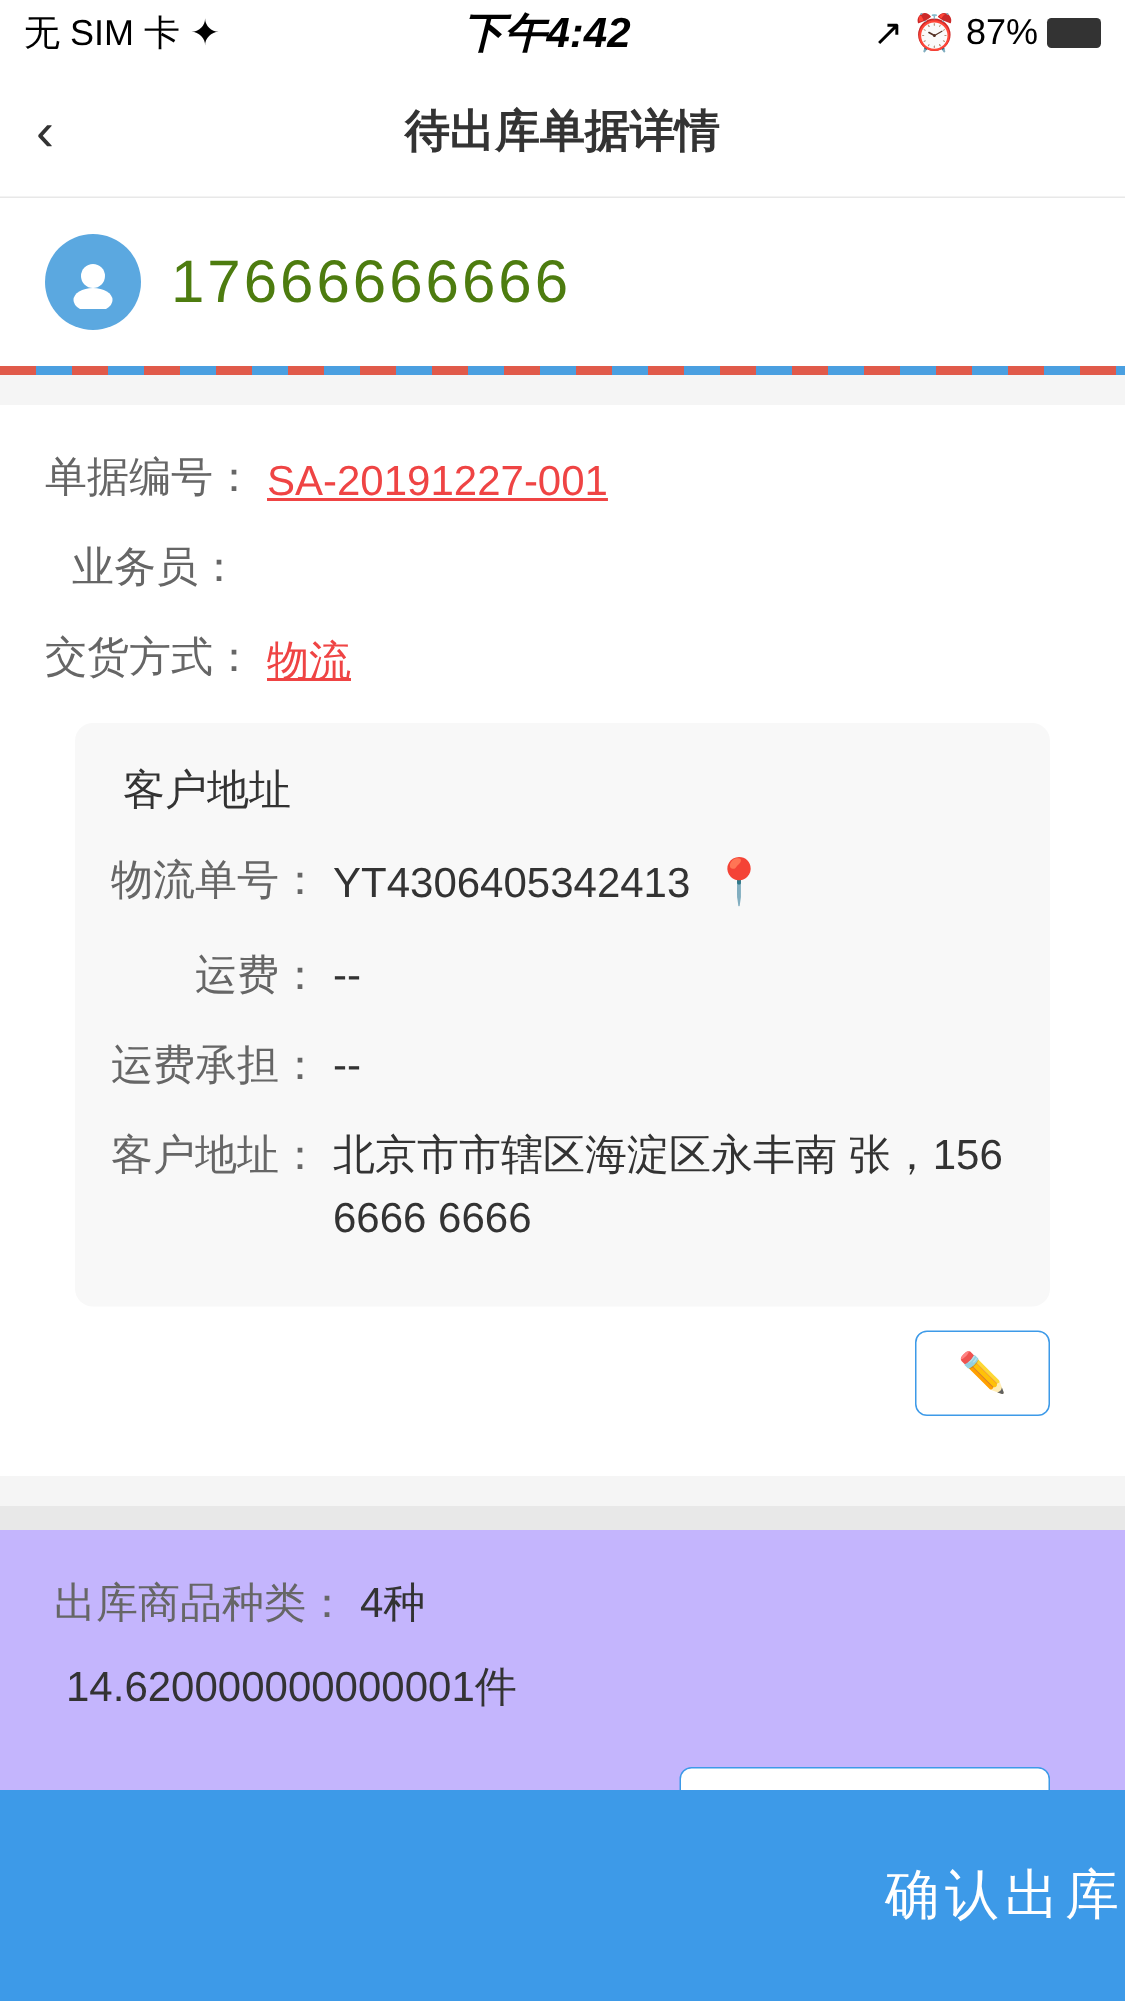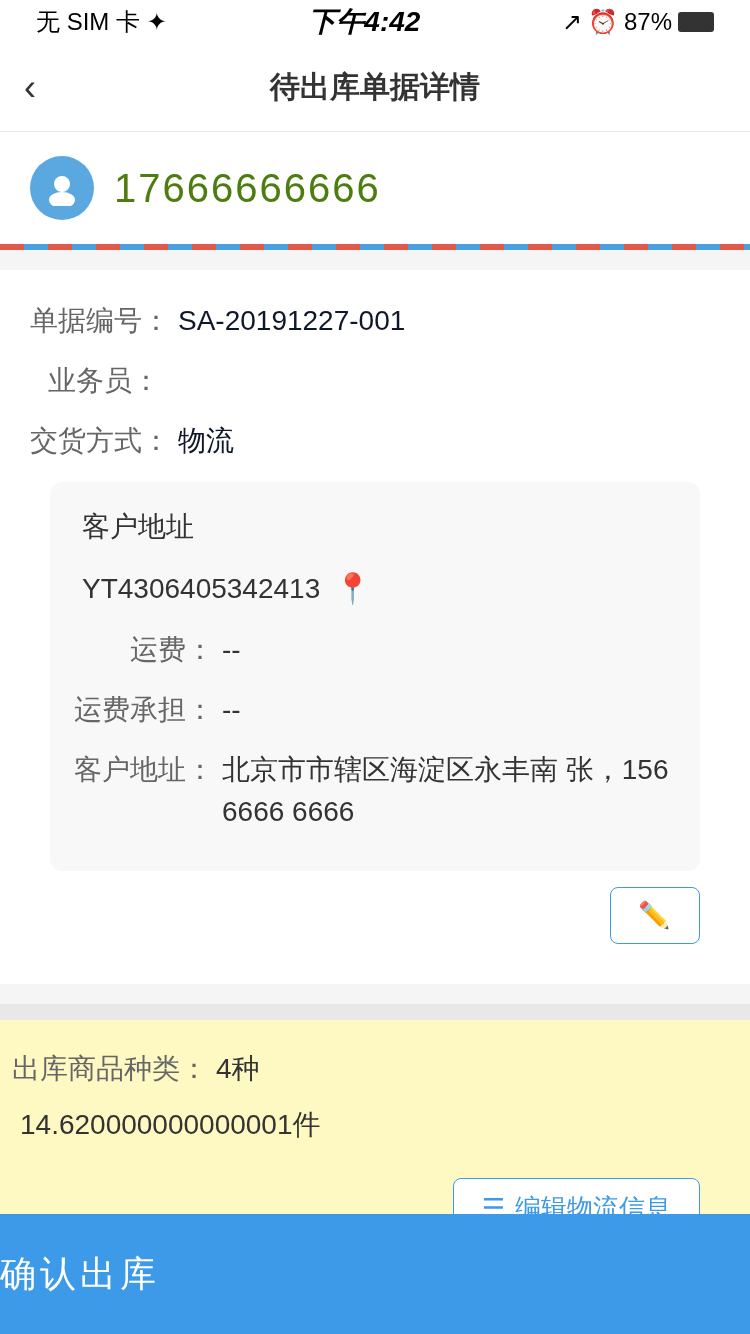--- a/index.html
+++ b/index.html
@@ -12,21 +12,21 @@
       position: relative;
       font-size: 28px;
     }
     
     .status-bar {
       background: #fff;
       height: 44px;
       display: flex;
       align-items: center;
       justify-content: space-between;
-      padding: 0 36px;
+      padding: 0 16px;
       font-size: 24px;
       font-weight: 500;
     }
     .status-left { display: flex; align-items: center; gap: 10px; }
     .status-center { font-size: 28px; font-weight: 600; font-style: italic; }
     .status-right { display: flex; align-items: center; gap: 6px; font-size: 24px; }
     
     .nav-bar {
       background: #fff;
       height: 88px;
@@ -92,25 +92,27 @@
       align-items: flex-start;
       margin-bottom: 18px;
       font-size: 28px;
       line-height: 1.5;
     }
     .info-label {
       color: #666;
       white-space: nowrap;
       min-width: 130px;
       text-align: right;
+      font-family: Liberation Mono, monospace;
     }
     .info-value {
-      color: #0f172a;
+      color: #ef4444;
       flex: 1;
       padding-left: 8px;
+      text-decoration: underline;
     }
     
     .logistics-box {
       background: #f8f8f8;
       border-radius: 12px;
       margin: 20px 20px 0 20px;
       padding: 24px 24px 20px 24px;
     }
     .logistics-row {
       display: flex;
@@ -157,22 +159,22 @@
       background: #fff;
     }
     
     .section-separator {
       height: 16px;
       background: #e8e8e8;
       margin-top: 20px;
     }
     
     .product-section {
-      background: #fef9c3;
-      padding: 30px 30px 20px 12px;
+      background: #c4b5fd;
+      padding: 30px 30px 20px 36px;
       margin-top: 0;
     }
     .product-row {
       display: flex;
       align-items: center;
       margin-bottom: 18px;
       font-size: 28px;
     }
     .product-label {
       color: #666;
@@ -192,25 +194,25 @@
     
     .main-content {
       padding-bottom: 140px;
     }
     
     .confirm-bar {
       position: fixed;
       bottom: 0;
       left: 0;
       width: 750px;
-      height: 120px;
+      height: 141px;
       background: #3d9ae8;
       display: flex;
       align-items: center;
-      justify-content: flex-start;
+      justify-content: flex-end;
       cursor: pointer;
     }
     .confirm-text {
       color: #fff;
       font-size: 36px;
       font-weight: 500;
       letter-spacing: 4px;
     }
     
     .empty-area {
@@ -264,20 +266,21 @@
     <div class="info-row">
       <span class="info-label">交货方式：</span>
       <span class="info-value">物流</span>
     </div>
 
     <div class="logistics-box">
       <div class="logistics-row">
         <div class="logistics-value">客户地址</div>
       </div>
       <div class="logistics-row">
+        <span class="logistics-label">物流单号：</span>
         <div class="logistics-value">
           <span>YT43064053424​13</span>
           <span class="location-icon">📍</span>
         </div>
       </div>
       <div class="logistics-row">
         <span class="logistics-label">运费：</span>
         <div class="logistics-value">--</div>
       </div>
       <div class="logistics-row">

